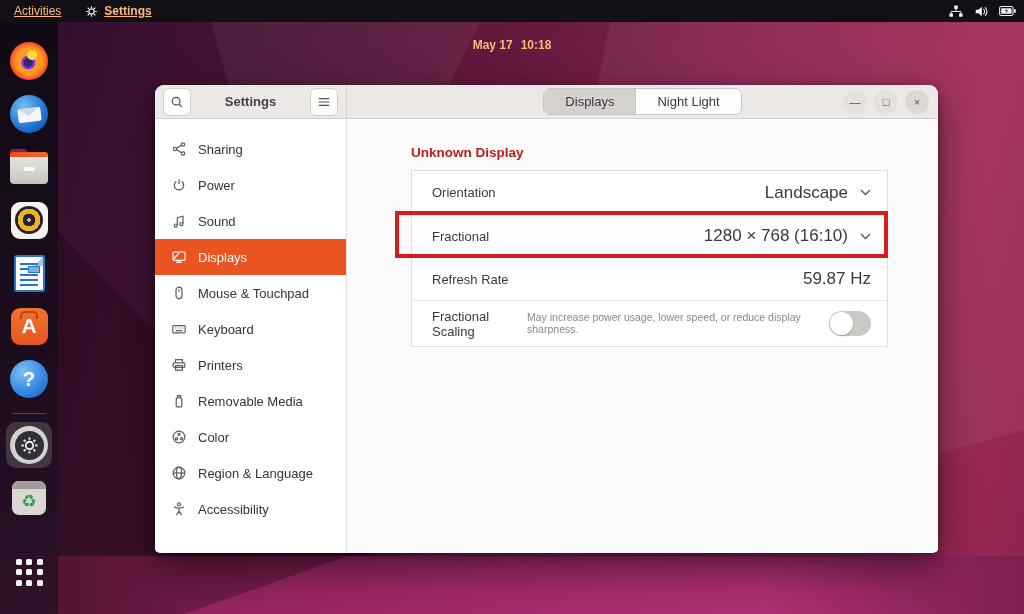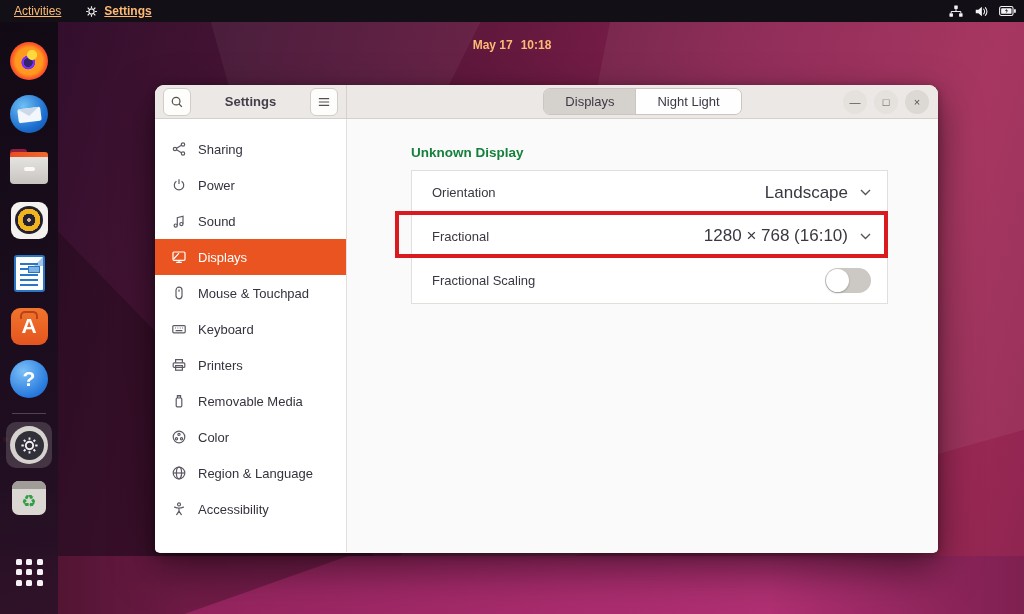--- a/index.html
+++ b/index.html
@@ -111,21 +111,21 @@
   .sidebar { width:192px; flex:0 0 192px; background:#ffffff; border-right:1px solid #e3e0dc; padding-top:12px; overflow:hidden; }
   .side-item { height:36px; display:flex; align-items:center; gap:11px; padding-left:16px;
     font-size:13px; color:#37323e; }
   .side-item svg { flex:0 0 16px; }
   .side-item.selected { background:#e95420; color:#ffffff; }
   .sicon { stroke:#5e5964; }
   .side-item.selected .sicon { stroke:#ffffff; }
 
   
   .main { flex:1; background:#fafafa; padding:26px 50px 0 64px; }
-  .section-title { font-size:13.5px; font-weight:bold; color:#15803d; margin-bottom:10px; }
+  .section-title { font-size:13.5px; font-weight:bold; color:#b91c1c; margin-bottom:10px; }
   .card { background:#ffffff; border:1px solid #e2dfdb; }
   .row { height:43px; display:flex; align-items:center; padding:0 16px 0 20px; }
   .row + .row { border-top:1px solid #ebe8e5; }
   .row-label { font-size:13px; color:#3b3741; }
   .row-spacer { flex:1; }
   .row-value { font-size:17px; color:#3b3741; }
   .chev { margin-left:12px; display:block; }
   .row-tall { height:46px; }
   .row-text-col { display:flex; flex-direction:row; justify-content:center; }
   .row-sub { font-size:10.5px; color:#8b8680; margin-top:2px; }
@@ -422,24 +422,30 @@
 
         <div class="row">
           <span class="row-label">Fractional</span>
           <span class="row-spacer"></span>
           <span class="row-value">1280 × 768 (16:10)</span>
           <svg class="chev" width="11" height="7" viewBox="0 0 11 7">
             <path d="M1 1l4.5 4.5L10 1" fill="none" stroke="#5b5650" stroke-width="1.4"></path>
             </svg>
         </div>
 
+        <div class="row">
+          <span class="row-label">Refresh Rate</span>
+          <span class="row-spacer"></span>
+          <span class="row-value">59.87 Hz</span>
+        </div>
 
         <div class="row row-tall">
           <div class="row-text-col">
             <span class="row-label">Fractional Scaling</span>
+            <span class="row-sub">May increase power usage, lower speed, or reduce display sharpness.</span>
           </div>
           <span class="row-spacer"></span>
           <div class="toggle">
             <div class="knob"></div>
           </div>
         </div>
 
       </div>
     </div>
   </div>

